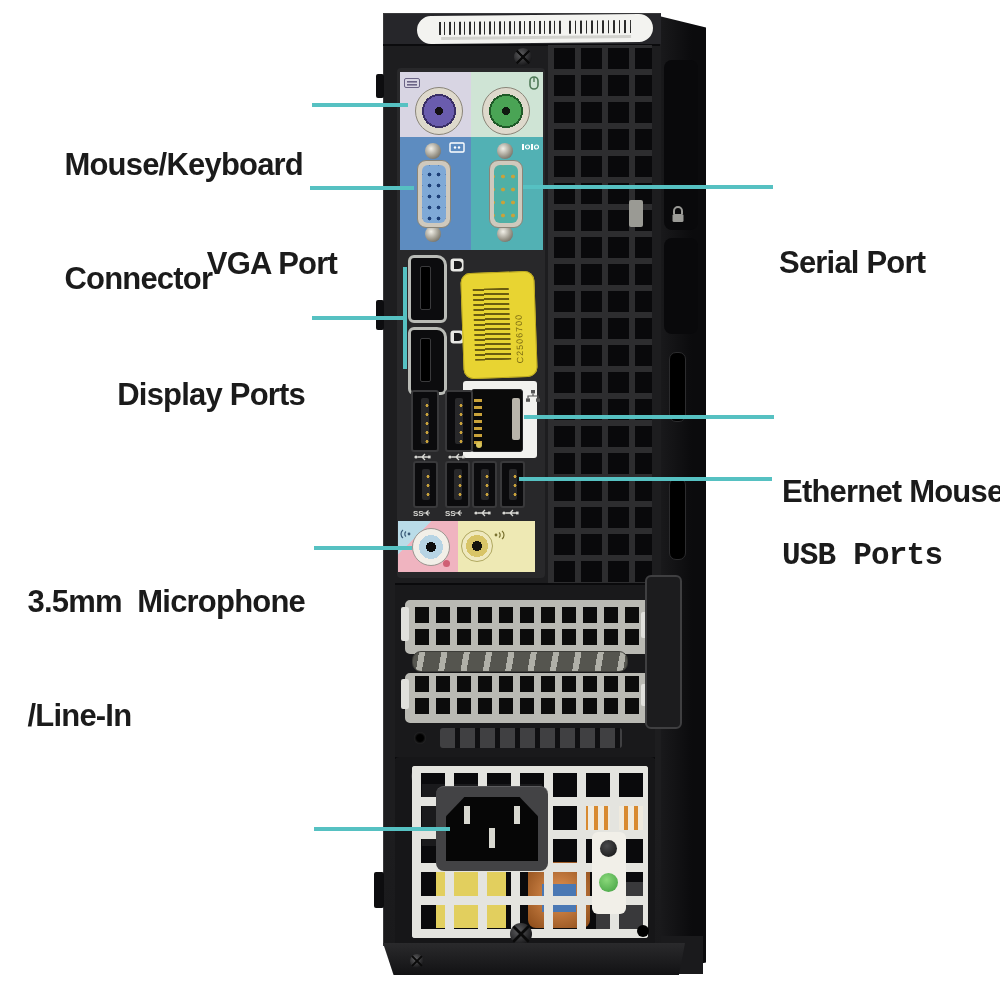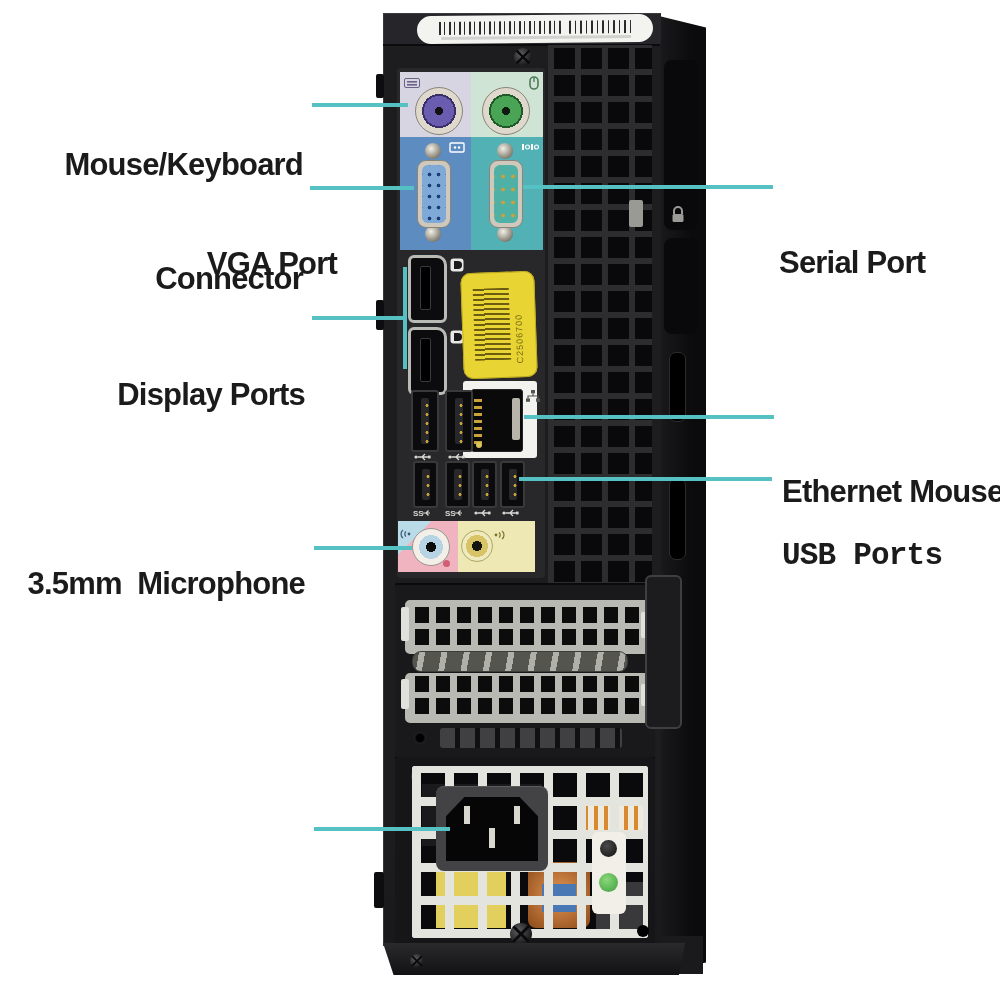--- a/index.html
+++ b/index.html
@@ -2,21 +2,21 @@
 <html><head>
 <meta charset="utf-8">
 <style>
   html,body{margin:0;padding:0;background:#fff;}
   .stage{position:relative;width:1000px;height:1000px;background:#ffffff;overflow:hidden;
          font-family:"Liberation Sans",sans-serif;}
   .abs{position:absolute;}
   
   .label{position:absolute;font-size:31px;font-weight:600;color:#1b1b1b;
          line-height:38px;letter-spacing:-0.8px;white-space:pre;}
-  .label.ra{text-align:right;}
+  .label.ra{text-align:left;}
   .cline{position:absolute;height:4px;background:#56c1c2;z-index:50;}
   .cline.v{width:4px;height:auto;}
   
   .front{position:absolute;left:383px;top:13px;width:277px;height:932px;
          background:linear-gradient(180deg,#26262a 0 30px,#1d1d1f 30px 86%,#19191b);
          border-left:1px solid #39393b;border-top:1px solid #3a3a3c;}
   .side{position:absolute;left:659px;top:16px;width:47px;height:956px;
         background:linear-gradient(90deg,#1a1a1c,#0b0b0d 70%);
         clip-path:polygon(0 0,100% 1.2%,100% 99%,0 100%);}
   .ventgrid{position:absolute;left:548px;top:45px;width:104px;height:543px;
@@ -75,22 +75,23 @@
   </div>
   <div class="label ra" style="top:300px;right:695px;">
     <div>Display Ports</div>
   </div>
   <div class="label" style="top:397px;left:782px;">
     <div>Ethernet Mouse</div>
   </div>
   <div class="label" style="top:461px;left:782px;font-family:Liberation Mono, monospace;">
     <div>USB Ports</div>
   </div>
-  <div class="label ra" style="top:489px;right:695px;">
+  <div class="label ra" style="top:507px;right:695px;">
     <div>3.5mm  Microphone</div>
+    <div>/Line-In</div>
   </div>
 
   <div class="side"></div>
   <div class="abs" style="left:664px;top:60px;width:34px;height:170px;background:#09090b;border-radius:8px;"></div>
   <div class="abs" style="left:664px;top:238px;width:34px;height:96px;background:#09090b;border-radius:8px;"></div>
   <div class="abs" style="left:669px;top:352px;width:15px;height:68px;background:#000;border:1px solid #2c2c2e;border-radius:7px;"></div>
   <svg class="abs" style="left:671px;top:206px;" width="14" height="18" viewBox="0 0 14 18">
     <path d="M3 8 V5 a4 4 0 0 1 8 0 V8" fill="none" stroke="#9a9a96" stroke-width="2"></path>
     <rect x="1.5" y="8" width="11" height="8" rx="1.5" fill="#9a9a96"></rect>
   </svg>

